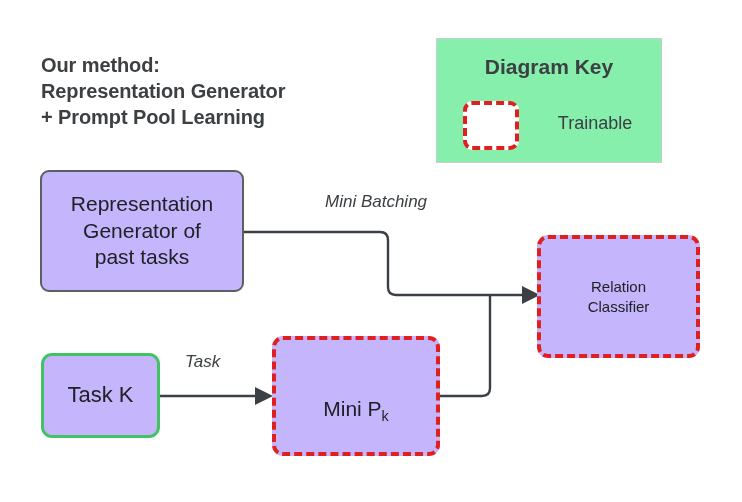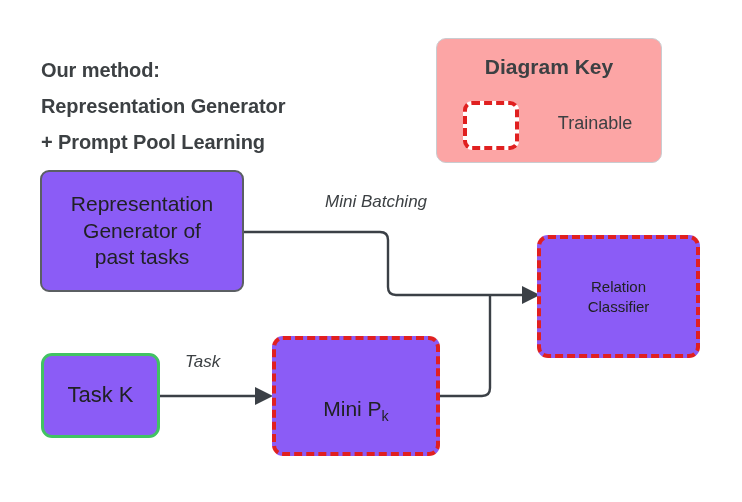--- a/index.html
+++ b/index.html
@@ -20,36 +20,36 @@
   }
 
   
   #method-title {
     position: absolute;
     left: 41px;
     top: 52px;
     width: 380px;
     font-size: 20px;
     font-weight: bold;
-    line-height: 36px;
+    line-height: 26px;
     color: #3c4043;
     white-space: pre-line;
     letter-spacing: -0.1px;
   }
 
   
   #diagram-key {
     position: absolute;
     left: 436px;
     top: 38px;
     width: 226px;
     height: 125px;
-    background: #fca5a5;
+    background: #86efac;
     border: 1.5px solid #c9ccd0;
-    border-radius: 10px;
+    border-radius: 0;
     box-sizing: border-box;
   }
   #diagram-key-title {
     position: absolute;
     left: 0;
     top: 16px;
     width: 100%;
     text-align: center;
     font-size: 21px;
     font-weight: bold;
@@ -73,21 +73,21 @@
     width: 116px;
     text-align: center;
     font-size: 18px;
     color: #3c4043;
   }
 
   
   .node {
     position: absolute;
     box-sizing: border-box;
-    background: #8b5cf6;
+    background: #c4b5fd;
     display: flex;
     align-items: center;
     justify-content: center;
     text-align: center;
     color: #202124;
   }
   .node .node-label {
     white-space: pre-line;
     line-height: 1.28;
   }

